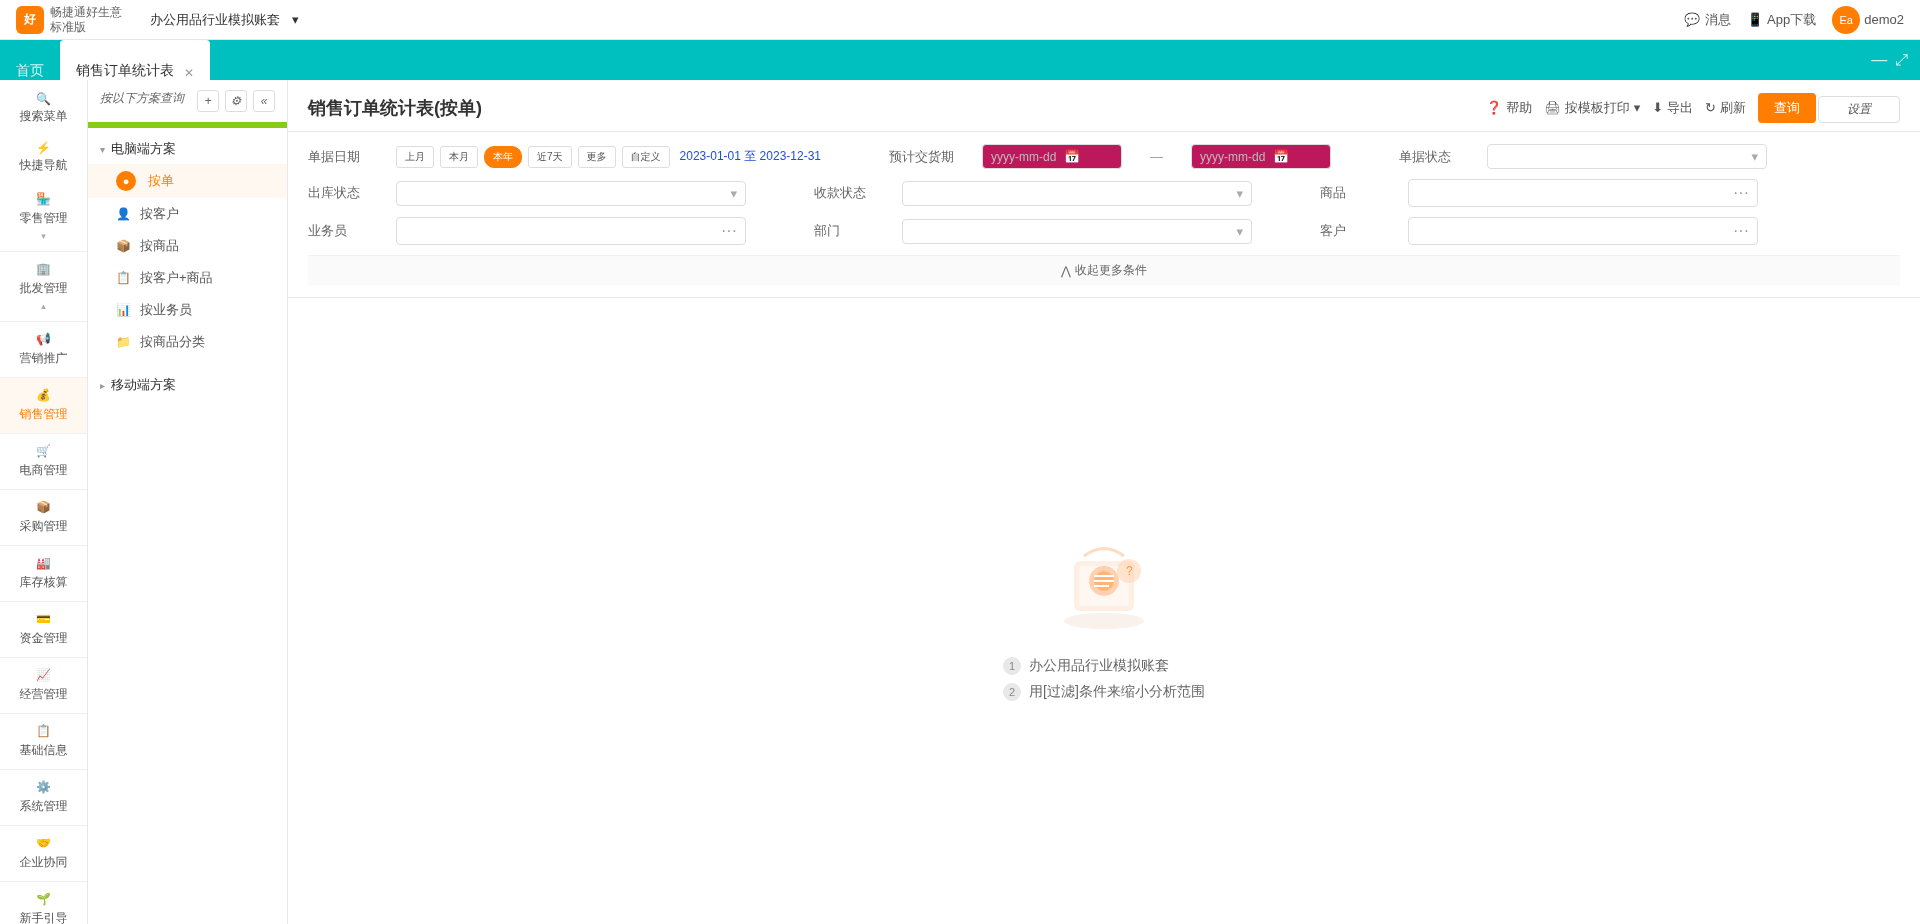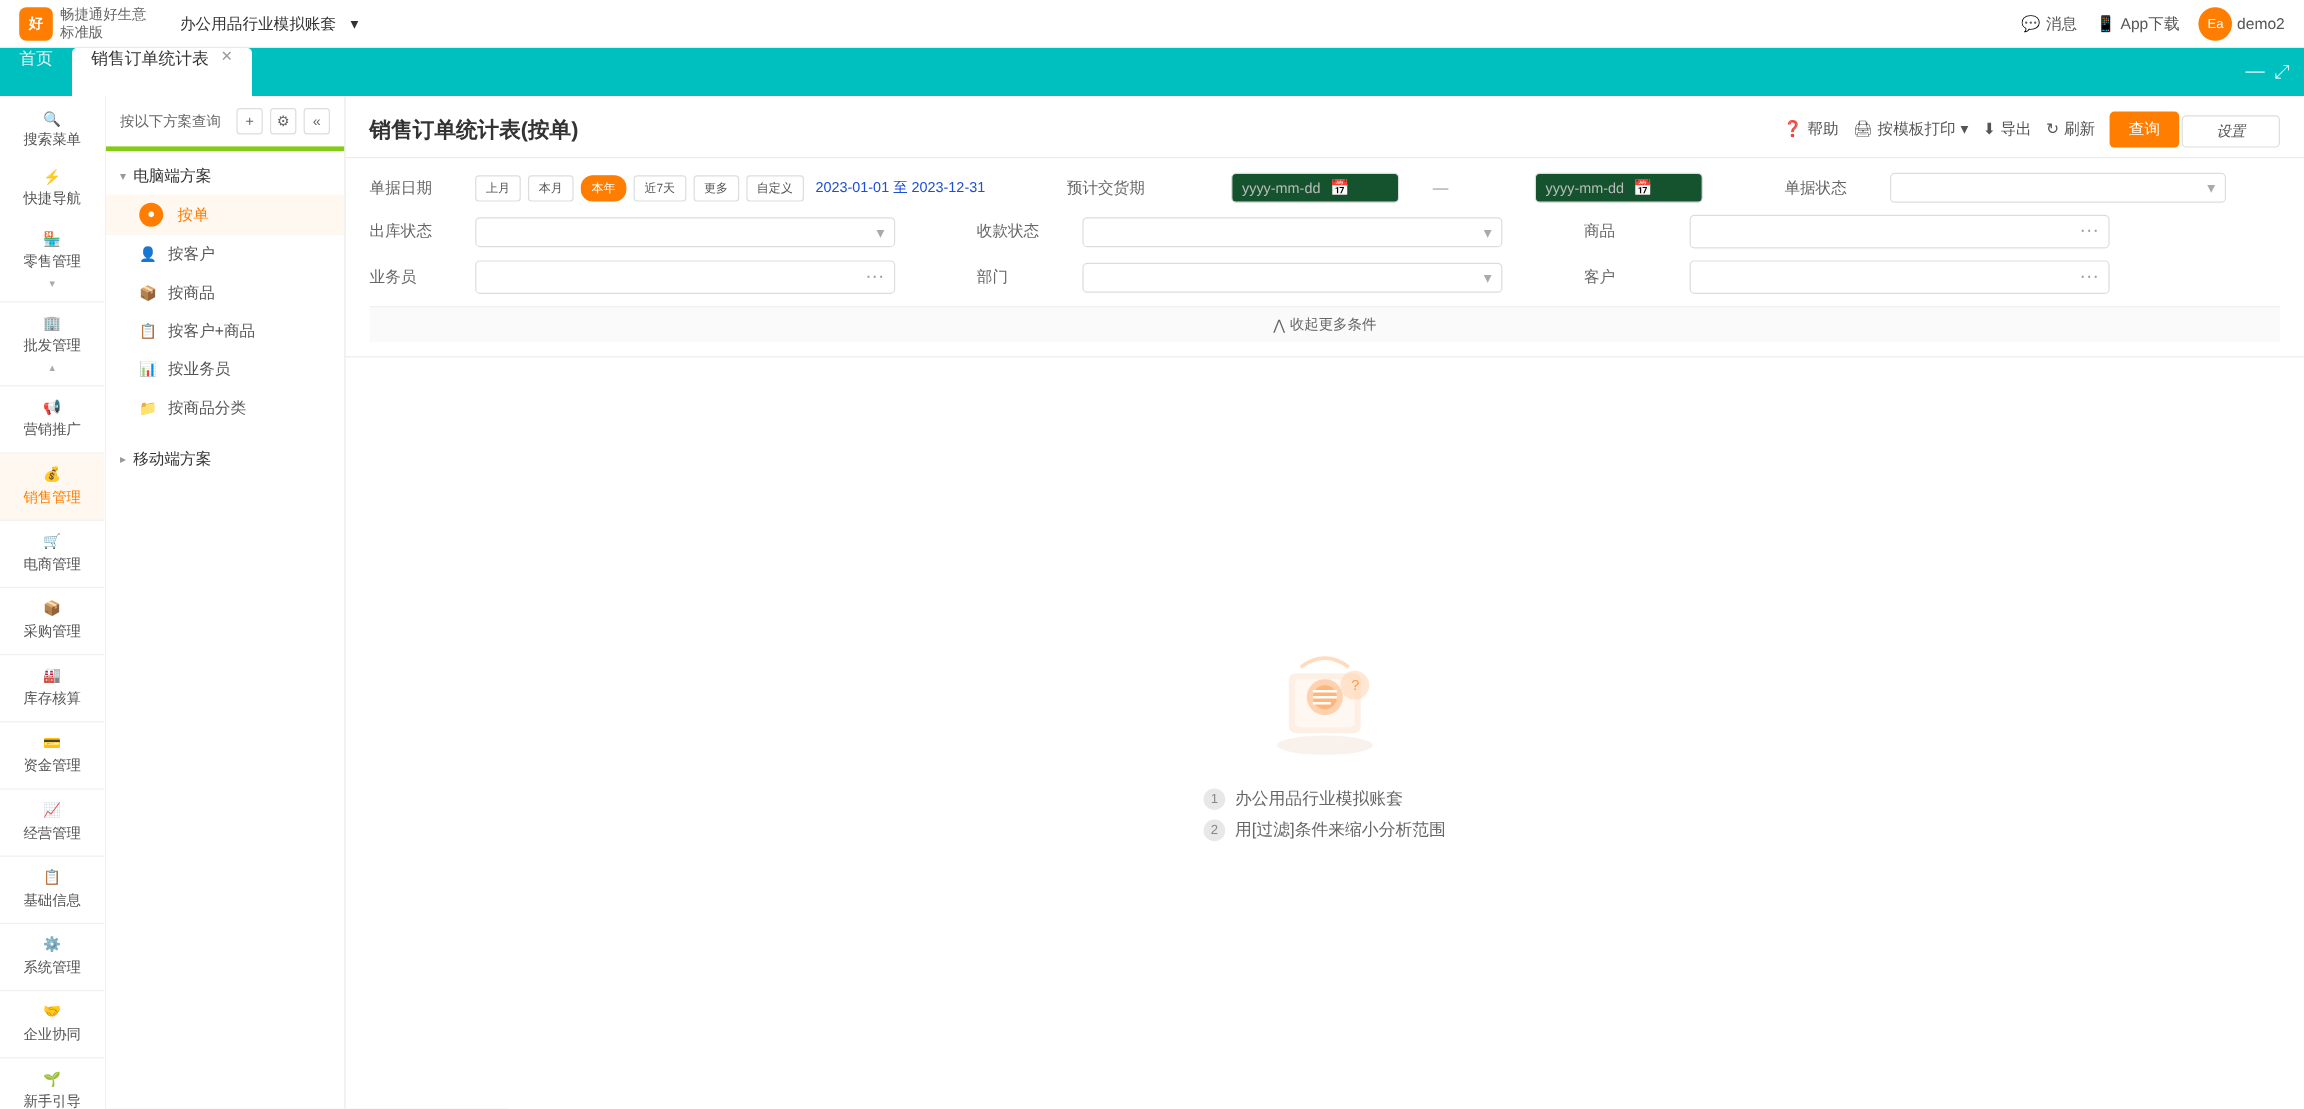--- a/index.html
+++ b/index.html
@@ -11,21 +11,21 @@
     .logo-area { display: flex; align-items: center; gap: 6px; }
     .logo-icon { width: 28px; height: 28px; background: #ff7d00; border-radius: 6px; display: flex; align-items: center; justify-content: center; color: white; font-size: 12px; font-weight: bold; }
     .logo-text { font-size: 12px; color: #666; line-height: 1.2; }
     .app-selector { display: flex; align-items: center; gap: 12px; color: #333; font-size: 13px; cursor: pointer; margin-left: 20px; }
     .top-bar-right { display: flex; align-items: center; gap: 16px; font-size: 13px; color: #555; }
     .top-bar-right-item { display: flex; align-items: center; gap: 4px; cursor: pointer; }
     .avatar { width: 28px; height: 28px; border-radius: 50%; background: #ff7d00; display: flex; align-items: center; justify-content: center; color: white; font-size: 11px; }
 
     
     .tab-bar { height: 40px; background: #00bfbf; display: flex; align-items: center; padding: 0 0; flex-shrink: 0; }
-    .tab-item { height: 40px; display: flex; align-items: flex-start; padding: 0 16px; cursor: pointer; color: rgba(255,255,255,0.85); font-size: 14px; gap: 6px; }
+    .tab-item { height: 40px; display: flex; align-items: flex-end; padding: 0 16px; cursor: pointer; color: rgba(255,255,255,0.85); font-size: 14px; gap: 6px; }
     .tab-item.home { background: transparent; }
     .tab-item.active { background: #fff; color: #333; border-radius: 4px 4px 0 0; }
     .tab-close { color: #999; font-size: 12px; cursor: pointer; margin-left: 4px; }
     .tab-bar-actions { margin-left: auto; display: flex; align-items: center; gap: 8px; padding-right: 12px; }
     .tab-bar-actions span { color: rgba(255,255,255,0.85); cursor: pointer; font-size: 16px; }
 
     
     .main-layout { display: flex; flex: 1; overflow: hidden; }
 
     
@@ -33,21 +33,21 @@
     .sidebar-item { display: flex; flex-direction: column; align-items: center; justify-content: center; padding: 10px 4px; cursor: pointer; font-size: 12px; color: #555; gap: 4px; border-bottom: 1px solid #f0f0f0; }
     .sidebar-item.active { color: #ff7d00; background: #fff8f0; }
     .sidebar-search { display: flex; flex-direction: column; align-items: center; padding: 12px 4px 8px; font-size: 12px; color: #555; cursor: pointer; gap: 2px; }
     .sidebar-nav { display: flex; flex-direction: column; align-items: center; padding: 8px 4px; font-size: 12px; color: #555; cursor: pointer; gap: 2px; }
 
     
     .content-area { flex: 1; display: flex; overflow: hidden; }
 
     
     .left-panel { width: 200px; background: #fff; border-right: 1px solid #e8e8e8; flex-shrink: 0; overflow-y: auto; }
-    .left-panel-header { display: flex; align-items: center; justify-content: space-between; padding: 10px 12px; border-bottom: 4px solid #84cc16; font-size: 13px; color: #555; }
+    .left-panel-header { display: flex; align-items: flex-start; justify-content: space-between; padding: 10px 12px; border-bottom: 6px solid #84cc16; font-size: 13px; color: #555; font-style: italic; }
     .left-panel-header-icons { display: flex; gap: 6px; align-items: center; }
     .panel-icon-btn { width: 22px; height: 22px; border: 1px solid #ddd; border-radius: 3px; display: flex; align-items: center; justify-content: center; cursor: pointer; color: #666; font-size: 12px; }
     .scheme-section { padding: 6px 0; }
     .scheme-section-header { display: flex; align-items: center; gap: 6px; padding: 6px 12px; cursor: pointer; color: #333; font-size: 13px; }
     .scheme-section-header .arrow { color: #999; font-size: 10px; }
     .scheme-item { display: flex; align-items: center; gap: 8px; padding: 7px 12px 7px 28px; cursor: pointer; font-size: 13px; color: #555; }
     .scheme-item.active { color: #ff7d00; background: #fff8f0; }
     .scheme-item .scheme-icon { width: 16px; height: 16px; display: flex; align-items: center; justify-content: center; font-size: 12px; }
 
     
@@ -65,21 +65,21 @@
     .filter-area { background: #fff; padding: 12px 20px; border-bottom: 1px solid #e8e8e8; flex-shrink: 0; }
     .filter-row { display: flex; align-items: center; gap: 28px; margin-bottom: 10px; }
     .filter-row:last-child { margin-bottom: 0; }
     .filter-label { color: #666; font-size: 13px; white-space: nowrap; min-width: 60px; }
     .filter-date-group { display: flex; align-items: center; gap: 6px; }
     .date-btn { padding: 3px 8px; border: 1px solid #ddd; border-radius: 3px; cursor: pointer; font-size: 10px; color: #555; background: white; }
     .date-btn.active { background: #ff7d00; color: white; border-color: #ff7d00; border-radius: 10px; }
     .date-range-text { font-size: 12px; color: #1d4ed8; margin-left: 4px; }
     .filter-select { display: flex; align-items: center; border: 1px solid #ddd; border-radius: 4px; padding: 4px 8px; min-width: 180px; cursor: pointer; background: white; font-size: 13px; color: #999; justify-content: space-between; }
     .filter-select-wide { min-width: 280px; }
-    .filter-input-date { display: flex; align-items: center; gap: 4px; border: 1px solid #ddd; border-radius: 4px; padding: 4px 8px; background: #14532d; font-size: 13px; color: #bbb; min-width: 140px; margin-left: 44px; }
+    .filter-input-date { display: flex; align-items: center; gap: 4px; border: 1px solid #ddd; border-radius: 4px; padding: 4px 8px; background: #be185d; font-size: 13px; color: #bbb; min-width: 140px; }
     .filter-date-sep { color: #999; }
     .filter-dots { color: #999; font-size: 16px; cursor: pointer; }
     .collapse-bar { display: flex; align-items: center; justify-content: center; padding: 6px; background: #fafafa; cursor: pointer; border-top: 1px solid #f0f0f0; margin-top: 4px; }
     .collapse-bar span { font-size: 12px; color: #666; display: flex; align-items: center; gap: 4px; }
 
     
     .empty-state { flex: 1; display: flex; flex-direction: column; align-items: center; justify-content: center; gap: 16px; background: #fff; margin: 0; padding: 40px; }
     .empty-icon { width: 120px; height: 120px; }
     .empty-tips { display: flex; flex-direction: column; gap: 8px; }
     .empty-tip { display: flex; align-items: center; gap: 8px; font-size: 14px; color: #666; }

